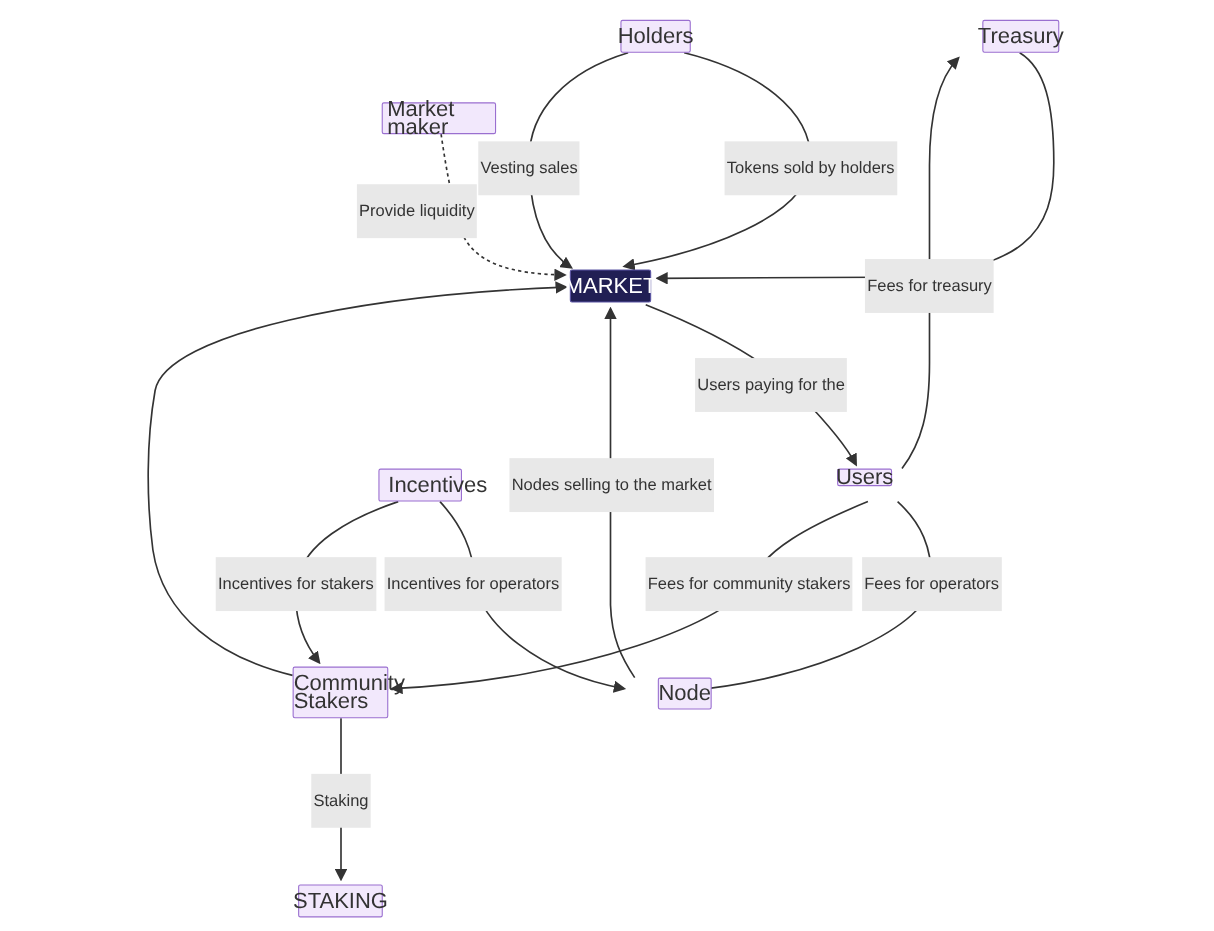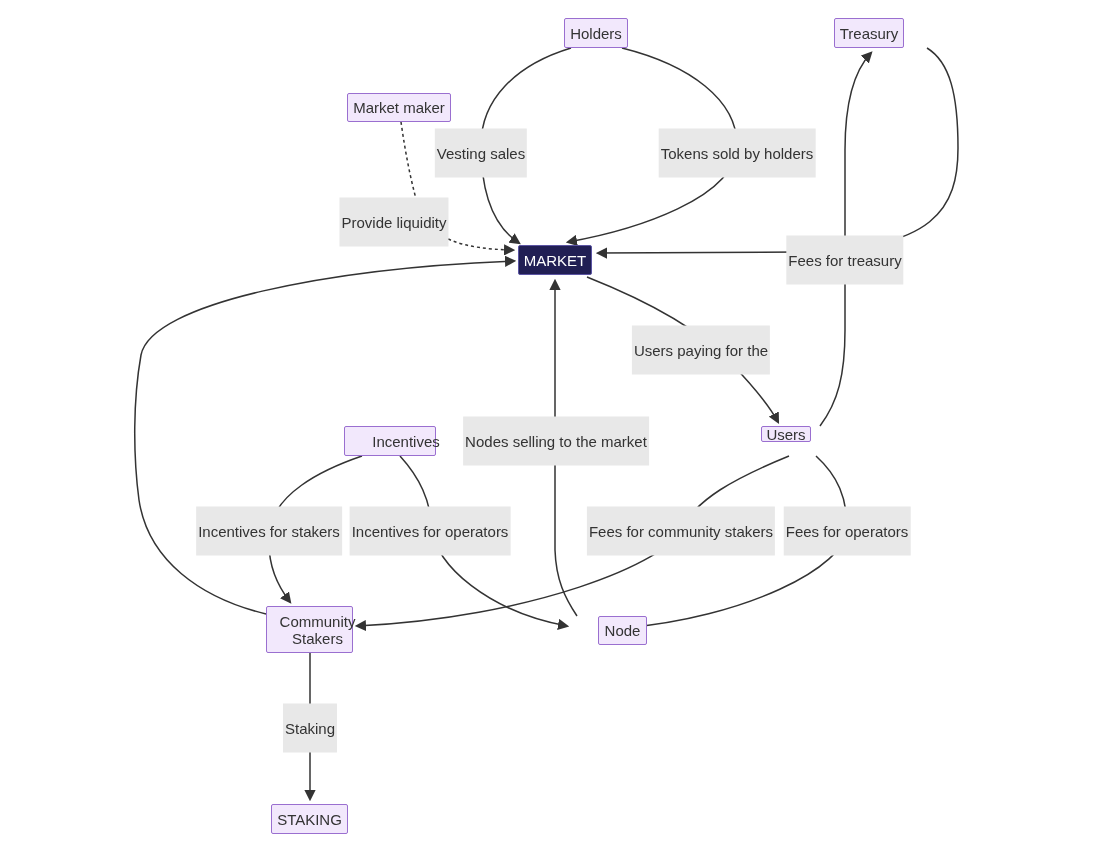--- a/index.html
+++ b/index.html
@@ -45,22 +45,21 @@
   .node {
     position: absolute;
     box-sizing: border-box;
     border: 1px solid var(--node-stroke, #9a6fd0);
     background: var(--node-fill, #f2e8fc);
     color: var(--node-text, #333333);
     border-radius: 2px;
     display: flex;
     align-items: center;
     justify-content: center;
-    text-align: center;
-    font-size: 15px;
+    font-size: 20px;
     line-height: 17px;
     padding: 2px 4px;
   }
   .node.dark {
     background: var(--dark-fill, #211f54);
     border-color: var(--dark-stroke, #5b54a3);
     color: var(--dark-text, #ffffff);
   }
 </style>
 </head>
@@ -85,44 +84,44 @@
         <path d="M362,456 C315,472 278,495 271,525 C265,555 273,580 290,602" class="edge" marker-end="url(#arrowhead)"></path>
         <path d="M400,456 C420,478 430,500 432,528 C434,565 490,612 567,626" class="edge" marker-end="url(#arrowhead)"></path>
         <path d="M789,456 C735,478 695,500 683,528 C668,563 530,618 357,626" class="edge" marker-end="url(#arrowhead)"></path>
         <path d="M816,456 C838,476 847,498 847,528 C847,568 742,618 624,628" class="edge" marker-end="url(#arrowhead)"></path>
         <path d="M310,653 L310,799" class="edge" marker-end="url(#arrowhead)"></path>
       </g>
   </svg>
   <div class="label-layer">
       <span class="edge-label" style="left: 481px; top: 153px;">Vesting sales</span>
       <span class="edge-label" style="left: 737px; top: 153px;">Tokens sold by holders</span>
-      <span class="edge-label" style="left: 394px; top: 192px; margin-top: 30px;">Provide liquidity</span>
+      <span class="edge-label" style="left: 379px; top: 192px;">Provide liquidity</span>
       <span class="edge-label" style="left: 701px; top: 350px;">Users paying for the</span>
       <span class="edge-label" style="left: 845px; top: 260px;">Fees for treasury</span>
       <span class="edge-label" style="left: 556px; top: 441px;">Nodes selling to the market</span>
       <span class="edge-label" style="left: 269px; top: 531px;">Incentives for stakers</span>
       <span class="edge-label" style="left: 430px; top: 531px;">Incentives for operators</span>
       <span class="edge-label" style="left: 681px; top: 531px;">Fees for community stakers</span>
       <span class="edge-label" style="left: 847px; top: 531px;">Fees for operators</span>
       <span class="edge-label" style="left: 310px; top: 728px;">Staking</span>
     </div>
   <div class="node-layer">
       <div class="node" style="left: 564px; top: 18px; width: 64px; height: 30px;">
         <span>Holders</span>
       </div>
-      <div class="node" style="left: 834px; top: 18px; width: 70px; height: 30px;">
+      <div class="node" style="left: 893px; top: 18px; width: 70px; height: 30px;">
         <span>Treasury</span>
       </div>
       <div class="node" style="left: 347px; top: 93px; width: 104px; height: 29px;">
         <span>Market maker</span>
       </div>
       <div class="node dark" style="left: 518px; top: 245px; width: 74px; height: 30px;">
         <span>MARKET</span>
       </div>
-      <div class="node" style="left: 344px; top: 426px; width: 92px; height: 30px; padding-left: 36px;">
+      <div class="node" style="left: 344px; top: 426px; width: 76px; height: 30px; padding-left: 36px;">
         <span>Incentives</span>
       </div>
       <div class="node" style="left: 737px; top: 426px; width: 50px; height: 16px; margin-left: 24px;">
         <span>Users</span>
       </div>
       <div class="node" style="left: 266px; top: 606px; width: 87px; height: 47px; padding-left: 20px;">
         <span>Community Stakers</span>
       </div>
       <div class="node" style="left: 598px; top: 616px; width: 49px; height: 29px;">
         <span>Node</span>

